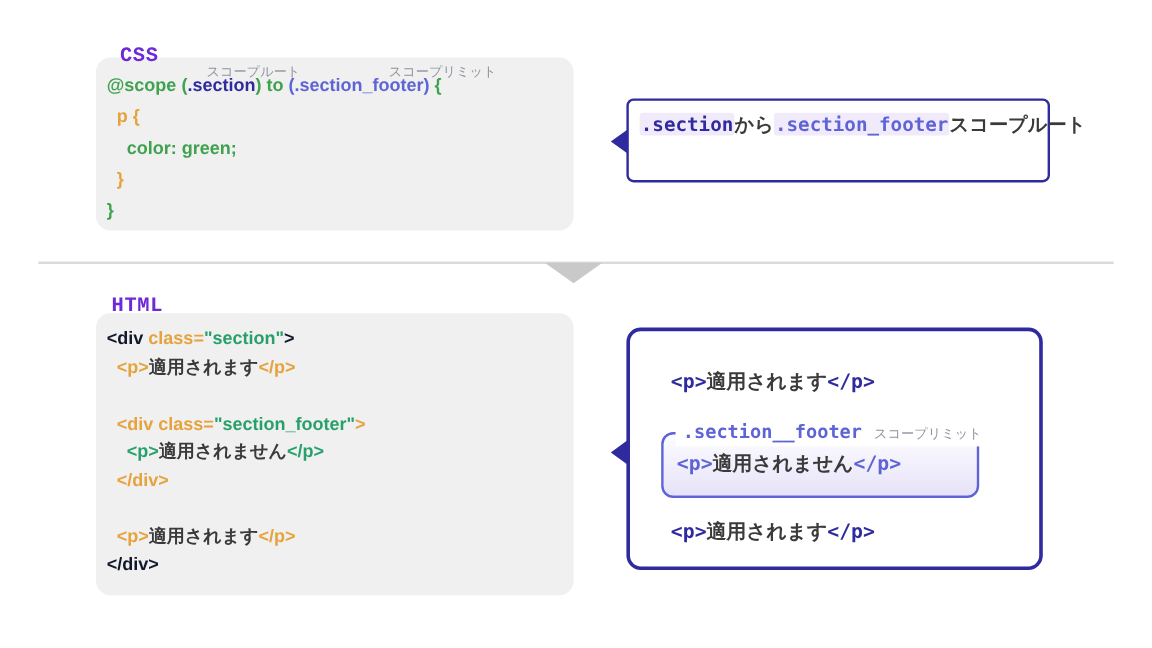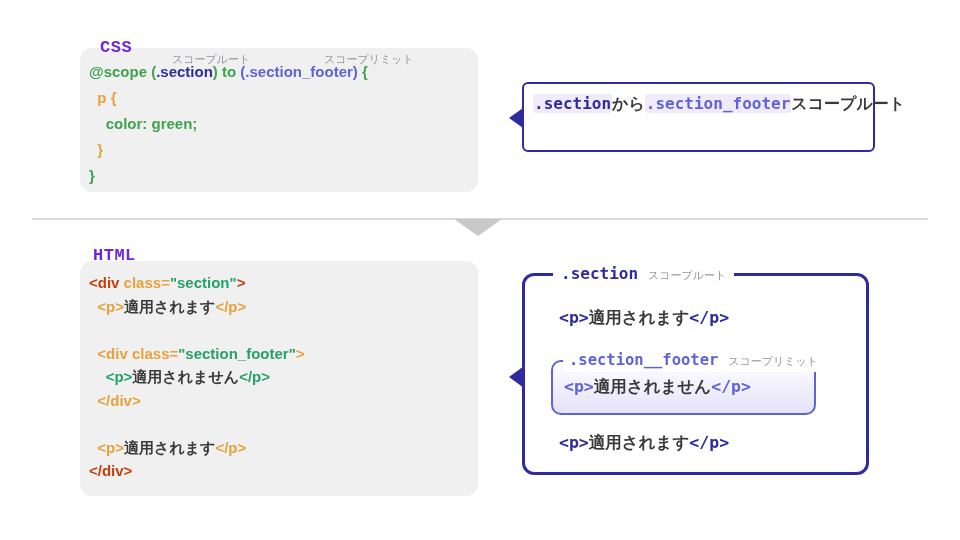--- a/index.html
+++ b/index.html
@@ -22,21 +22,21 @@
            font-family:Liberation Sans, sans-serif;font-weight:600;}
   .css-code{left:9px;top:11px;font-size:15px;line-height:26px;}
   .html-code{left:9px;top:10px;font-size:15px;line-height:23.5px;}
   .cl{white-space:pre;}
 
   
   .tk-grn{color:#3fa24f;}
   .tk-nav{color:#2f2b9e;font-weight:700;}
   .tk-ind{color:#5e64d6;}
   .tk-org{color:#e6a23c;}
-  .tk-red{color:#c2410c;}
+  .tk-red{color:#0f172a;}
   .tk-tea{color:#27a06a;}
   .tk-txt{color:#3a3a3a;}
   .tk-hl{background:#f0eafb;border-radius:3px;padding:0 1px;}
   .tk-mono{font-family:"DejaVu Sans Mono",monospace;}
 
   
   .bubble{position:absolute;left:522px;top:82px;width:353px;height:70px;box-sizing:border-box;
           background:#fff;border:2.5px solid #2f2b9e;border-radius:6px;padding:7px 9px;}
   .bubble-text{font-size:16px;line-height:26px;font-weight:700;color:#3a3a3a;white-space:nowrap;}
   .bubble-pointer{position:absolute;left:-15px;top:24px;width:0;height:0;
@@ -92,23 +92,20 @@
   <div class="divider-line"></div>
   <div class="divider-triangle"></div>
 
   <section class="panel html-panel">
     <div class="panel-title html-title">HTML</div>
     <pre class="code html-code"><div class="cl"><span class="tk-red">&lt;div </span><span class="tk-org">class=</span><span class="tk-tea">"section"</span><span class="tk-red">&gt;</span></div><div class="cl"><span class="tk-org">  &lt;p&gt;</span><span class="tk-txt">適用されます</span><span class="tk-org">&lt;/p&gt;</span></div><div class="cl">&nbsp;</div><div class="cl"><span class="tk-org">  &lt;div class=</span><span class="tk-tea">"section_footer"</span><span class="tk-org">&gt;</span></div><div class="cl"><span class="tk-tea">    &lt;p&gt;</span><span class="tk-txt">適用されません</span><span class="tk-tea">&lt;/p&gt;</span></div><div class="cl"><span class="tk-org">  &lt;/div&gt;</span></div><div class="cl">&nbsp;</div><div class="cl"><span class="tk-org">  &lt;p&gt;</span><span class="tk-txt">適用されます</span><span class="tk-org">&lt;/p&gt;</span></div><div class="cl"><span class="tk-red">&lt;/div&gt;</span></div></pre>
   </section>
 
   <div class="scope-box">
     <span class="box-pointer"></span>
-    <div class="legend outer-legend">
-      <span class="legend-main">.section</span><span class="legend-ann">スコープルート</span>
-    </div>
     <div class="box-line line1">
         <div class="cl"><span class="tk-nav">&lt;p&gt;</span><span class="tk-txt">適用されます</span><span class="tk-nav">&lt;/p&gt;</span></div>
       </div>
     <div class="inner-box">
       <div class="legend inner-legend">
         <span class="legend-main ind">.section__footer</span><span class="legend-ann">スコープリミット</span>
       </div>
       <div class="box-line inner-line">
           <div class="cl"><span class="tk-ind">&lt;p&gt;</span><span class="tk-txt">適用されません</span><span class="tk-ind">&lt;/p&gt;</span></div>
         </div>

